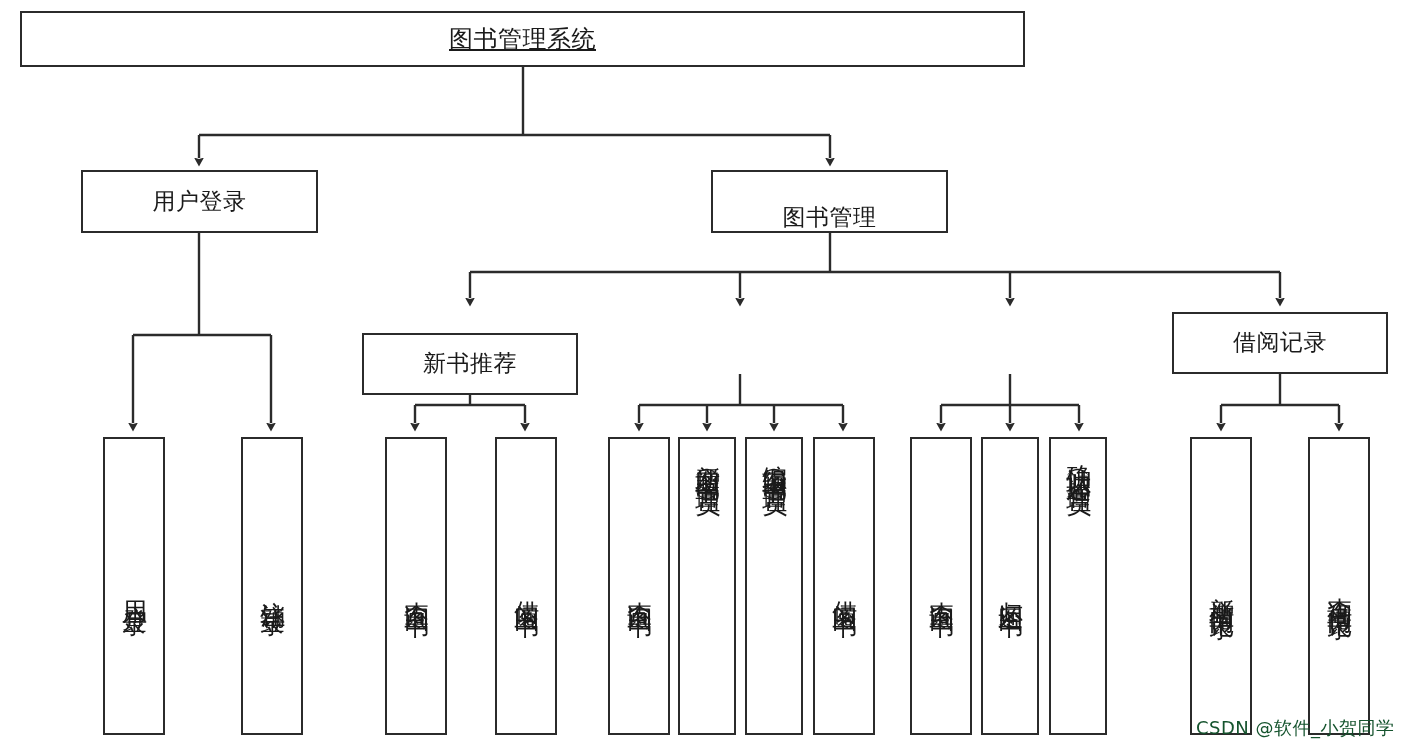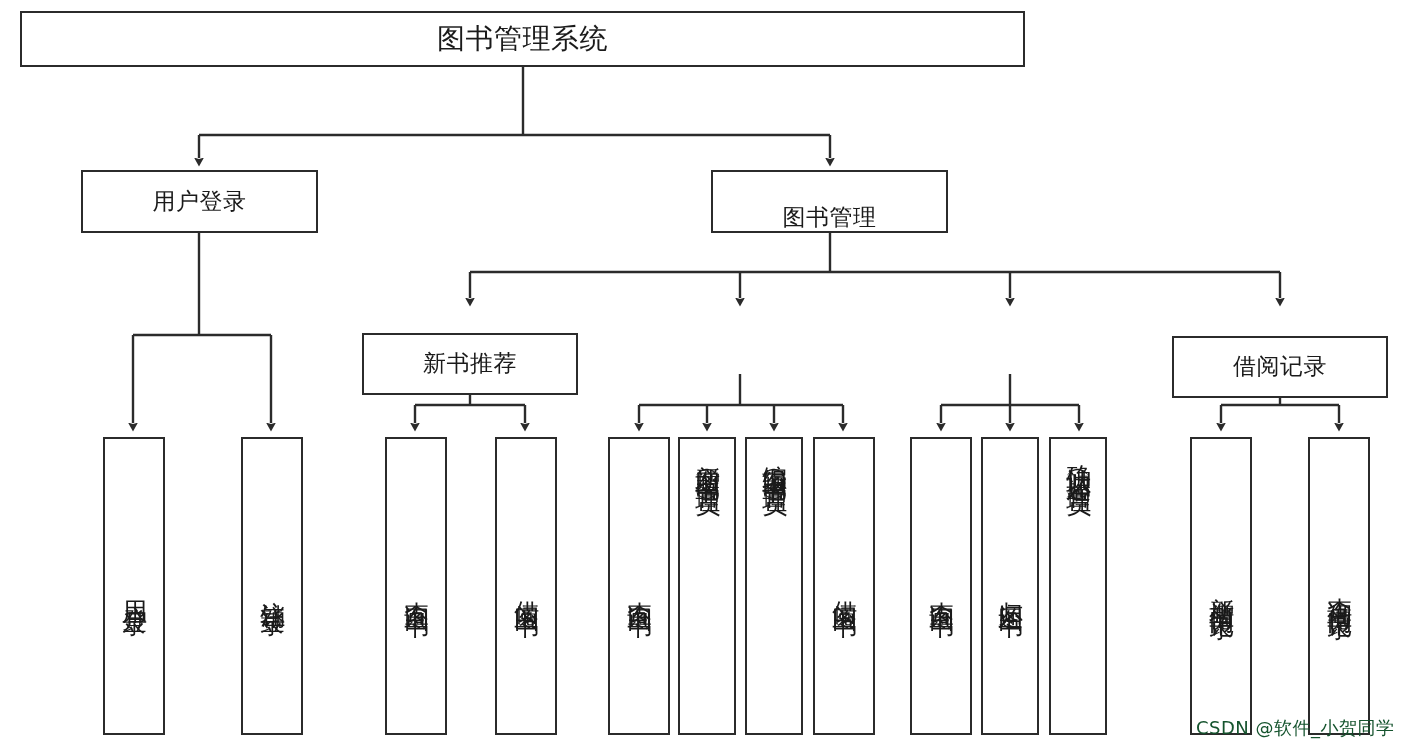--- a/index.html
+++ b/index.html
@@ -42,21 +42,22 @@
     line-height: 1.18;
     white-space: pre-line;
     text-align: center;
   }
   
   .node.horiz .node-label {
     font-size: 23px;
     writing-mode: horizontal-tb;
   }
   .node.root .node-label {
-    font-size: 28px;
+    font-size: 24px;
+    text-decoration: underline;
   }
   
   .node.vert {
     align-items: flex-start;
     justify-content: center;
     padding-top: 6px;
   }
   .node.vert .node-label {
     writing-mode: vertical-rl;
     text-orientation: upright;
@@ -142,21 +143,21 @@
   <div class="node horiz" style="left:81px; top:170px; width:237px; height:63px;">
     <span class="node-label">用户登录</span>
   </div>
   <div class="node horiz" style="left:711px; top:170px; width:237px; height:63px;align-items:flex-end;">
     <span class="node-label">图书管理</span>
   </div>
 
   <div class="node horiz" style="left:362px; top:312px; width:216px; height:62px;margin-top:21px;">
     <span class="node-label">新书推荐</span>
   </div>
-  <div class="node horiz" style="left:1172px; top:312px; width:216px; height:62px;margin-top:24px;">
+  <div class="node horiz" style="left:1172px; top:312px; width:216px; height:62px;">
     <span class="node-label">借阅记录</span>
   </div>
 
   <div class="node vert" style="left:103px; top:437px; width:62px; height:298px; align-items:center;">
     <span class="node-label">用户登录</span>
   </div>
   <div class="node vert" style="left:241px; top:437px; width:62px; height:298px; align-items:center;">
     <span class="node-label">注销登录</span>
   </div>
 

